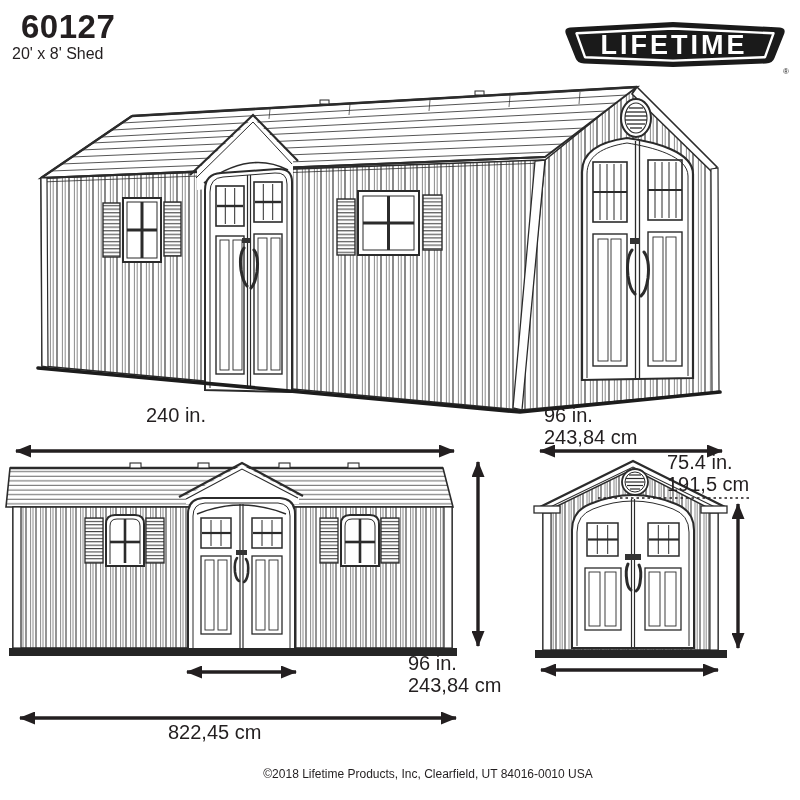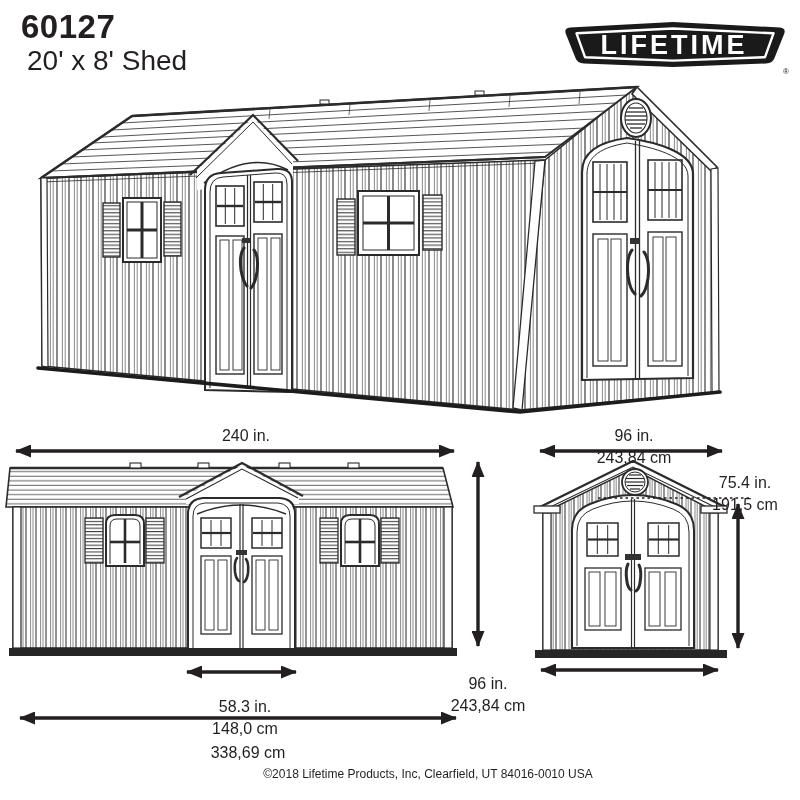--- a/index.html
+++ b/index.html
@@ -1,21 +1,21 @@
 <!DOCTYPE html>
 <html><head>
 <meta charset="utf-8">
 <style>
   html,body{margin:0;padding:0;background:#fff;}
   .page{position:relative;width:800px;height:800px;background:#fff;overflow:hidden;
         font-family:"Liberation Sans",sans-serif;color:#231f20;}
   .abs{position:absolute;}
   .model{left:21px;top:8px;font-size:33px;font-weight:bold;letter-spacing:.5px;}
-  .subtitle{left:27px;top:45px;font-size:28px;}
-  .dim{font-size:16px;line-height:21.5px;text-align:center;white-space:nowrap;margin-top:20px;}
+  .subtitle{left:12px;top:45px;font-size:16px;}
+  .dim{font-size:20px;line-height:21.5px;white-space:nowrap;}
   .dim span{display:block;}
   .copy{font-size:12px;text-align:center;width:400px;}
   svg{display:block;}
 </style>
 </head>
 <body>
 
 <div class="page">
 
   <div class="abs model">60127</div>
@@ -363,22 +363,18 @@
     <span>243,84 cm</span>
   </div>
   <div class="abs dim" style="left:667px;top:452px;width:156px;">
     <span>75.4 in.</span>
     <span>191,5 cm</span>
   </div>
   <div class="abs dim" style="left:408px;top:653px;width:160px;">
     <span>96 in.</span>
     <span>243,84 cm</span>
   </div>
-  <div class="abs dim" style="left:165px;top:676px;width:160px;">
-    <span>58.3 in.</span>
-    <span>148,0 cm</span>
-  </div>
   <div class="abs dim" style="left:168px;top:722px;width:160px;">
-    <span>338,69 cm</span>
+    <span>822,45 cm</span>
   </div>
 
   <div class="abs copy" style="left:228px;top:767px;">©2018 Lifetime Products, Inc, Clearfield, UT 84016-0010 USA</div>
 </div>
 
 </body></html>

